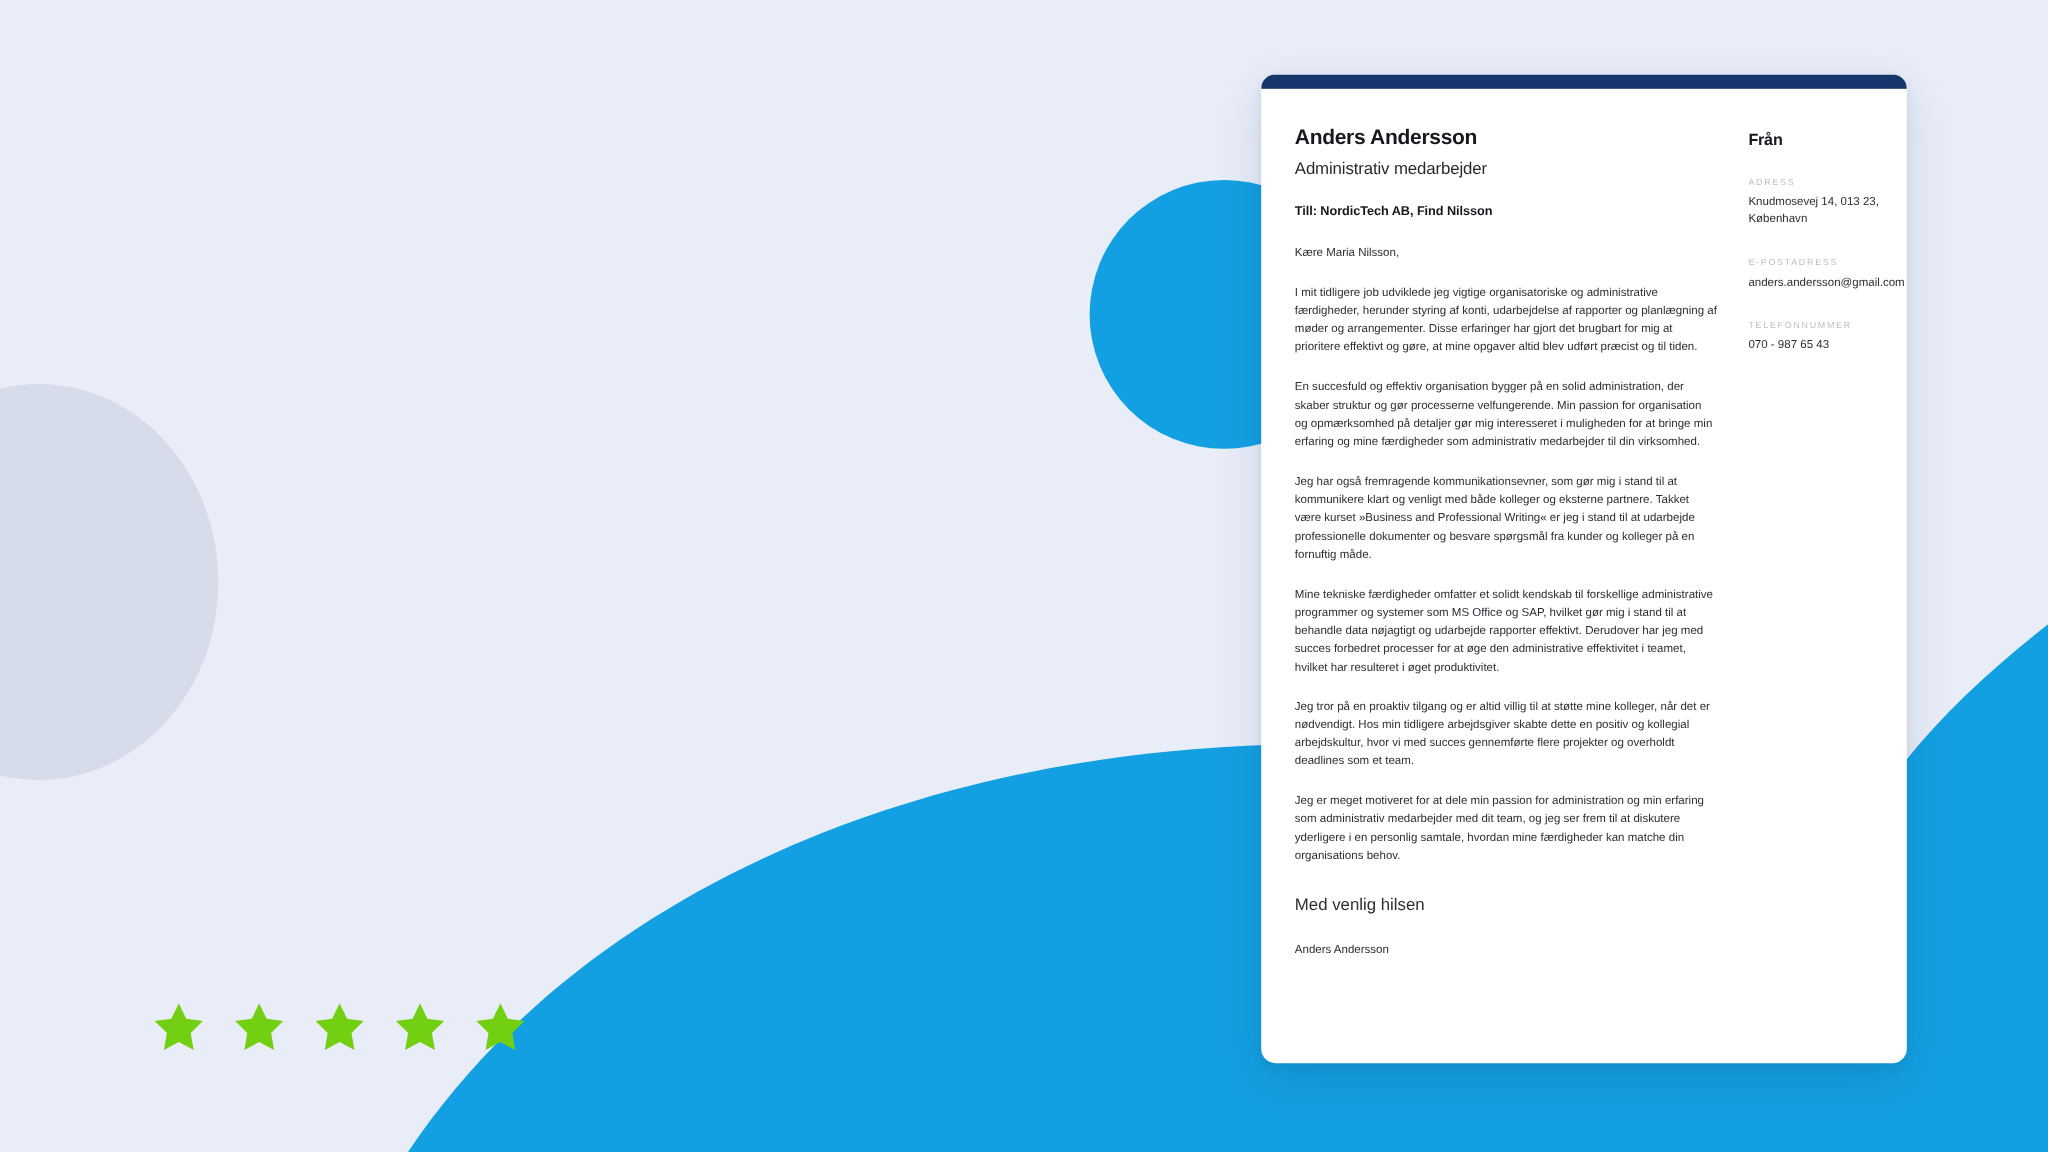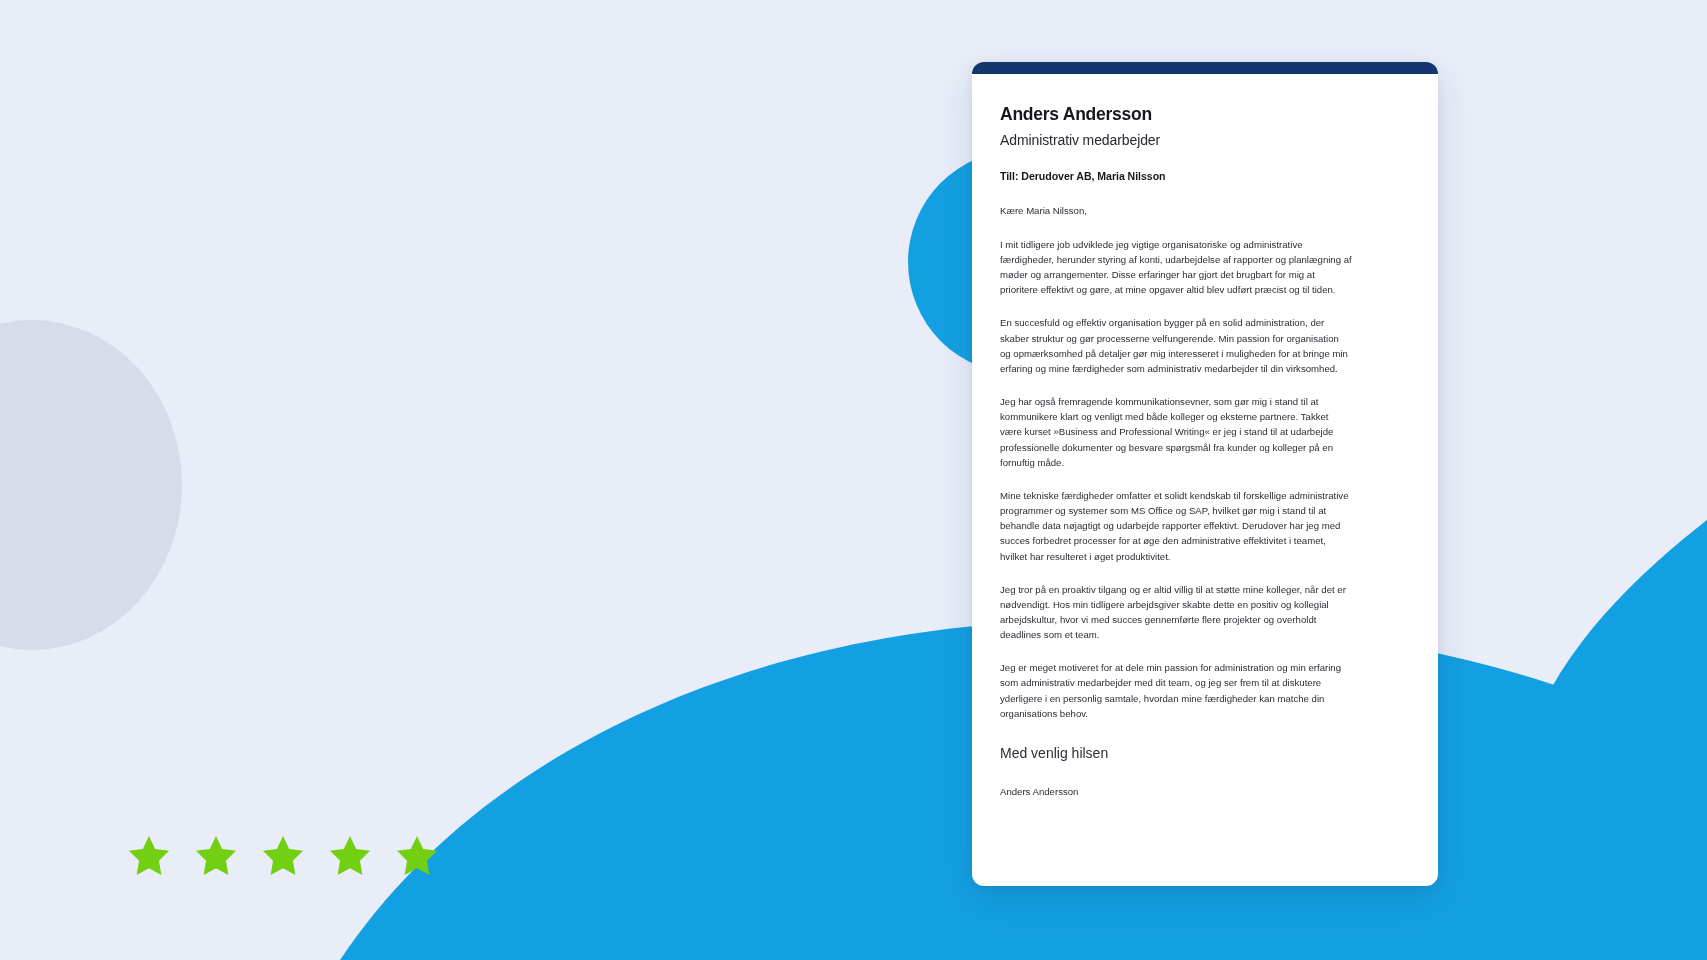--- a/index.html
+++ b/index.html
@@ -108,23 +108,23 @@
     display: flex;
     gap: 21px;
     z-index: 6;
   }
 
   .star-svg { display: block; }
 
   
   .doc-card {
     position: absolute;
-    left: 972px;
+    left: 1051px;
     top: 62px;
-    width: 466px;
+    width: 538px;
     height: 824px;
     background: #ffffff;
     border-radius: 12px;
     box-shadow: 0 14px 40px rgba(25, 45, 80, 0.13),
                 0 3px 10px rgba(25, 45, 80, 0.07);
     overflow: hidden;
     z-index: 10;
   }
 
   .doc-topbar {
@@ -282,32 +282,50 @@
 
   <div class="doc-card">
     <div class="doc-topbar"></div>
 
     <div class="doc-body">
 
       <div class="doc-main">
         <div class="applicant-name">Anders Andersson</div>
         <div class="applicant-role">Administrativ medarbejder</div>
 
-        <div class="recipient-line">Till: Derudover AB, Maria Nilsson</div>
+        <div class="recipient-line">Till: NordicTech AB, Find Nilsson</div>
 
         <div class="salutation">Kære Maria Nilsson,</div>
 
         <p class="body-par">I mit tidligere job udviklede jeg vigtige organisatoriske og administrative færdigheder, herunder styring af konti, udarbejdelse af rapporter og planlægning af møder og arrangementer. Disse erfaringer har gjort det brugbart for mig at prioritere effektivt og gøre, at mine opgaver altid blev udført præcist og til tiden.</p>
         <p class="body-par">En succesfuld og effektiv organisation bygger på en solid administration, der skaber struktur og gør processerne velfungerende. Min passion for organisation og opmærksomhed på detaljer gør mig interesseret i muligheden for at bringe min erfaring og mine færdigheder som administrativ medarbejder til din virksomhed.</p>
         <p class="body-par">Jeg har også fremragende kommunikationsevner, som gør mig i stand til at kommunikere klart og venligt med både kolleger og eksterne partnere. Takket være kurset »Business and Professional Writing« er jeg i stand til at udarbejde professionelle dokumenter og besvare spørgsmål fra kunder og kolleger på en fornuftig måde.</p>
         <p class="body-par">Mine tekniske færdigheder omfatter et solidt kendskab til forskellige administrative programmer og systemer som MS Office og SAP, hvilket gør mig i stand til at behandle data nøjagtigt og udarbejde rapporter effektivt. Derudover har jeg med succes forbedret processer for at øge den administrative effektivitet i teamet, hvilket har resulteret i øget produktivitet.</p>
         <p class="body-par">Jeg tror på en proaktiv tilgang og er altid villig til at støtte mine kolleger, når det er nødvendigt. Hos min tidligere arbejdsgiver skabte dette en positiv og kollegial arbejdskultur, hvor vi med succes gennemførte flere projekter og overholdt deadlines som et team.</p>
         <p class="body-par">Jeg er meget motiveret for at dele min passion for administration og min erfaring som administrativ medarbejder med dit team, og jeg ser frem til at diskutere yderligere i en personlig samtale, hvordan mine færdigheder kan matche din organisations behov.</p>
 
         <div class="signoff">Med venlig hilsen</div>
         <div class="signature">Anders Andersson</div>
       </div>
 
+      <div class="doc-aside">
+        <div class="aside-title">Från</div>
+
+        <div class="aside-block">
+          <div class="aside-label">ADRESS</div>
+          <div class="aside-value">Knudmosevej 14, 013 23, København</div>
+        </div>
+
+        <div class="aside-block">
+          <div class="aside-label">E-POSTADRESS</div>
+          <div class="aside-value">anders.andersson@gmail.com</div>
+        </div>
+
+        <div class="aside-block">
+          <div class="aside-label">TELEFONNUMMER</div>
+          <div class="aside-value">070 - 987 65 43</div>
+        </div>
+      </div>
 
     </div>
   </div>
 
 </div>
 
 </body></html>

